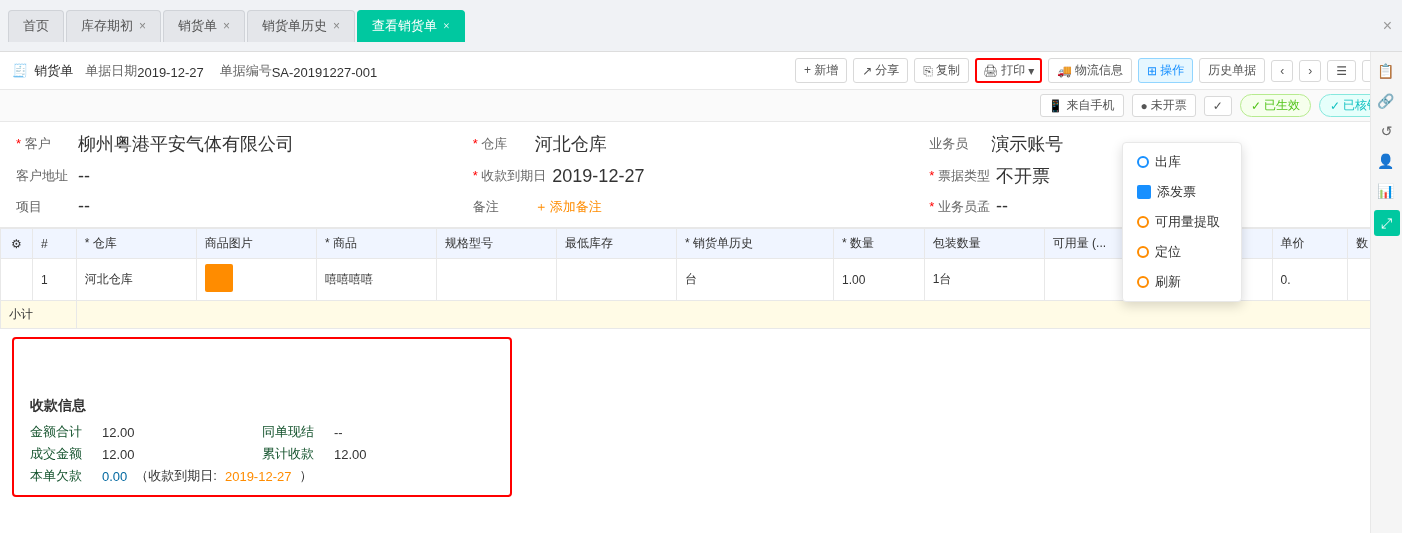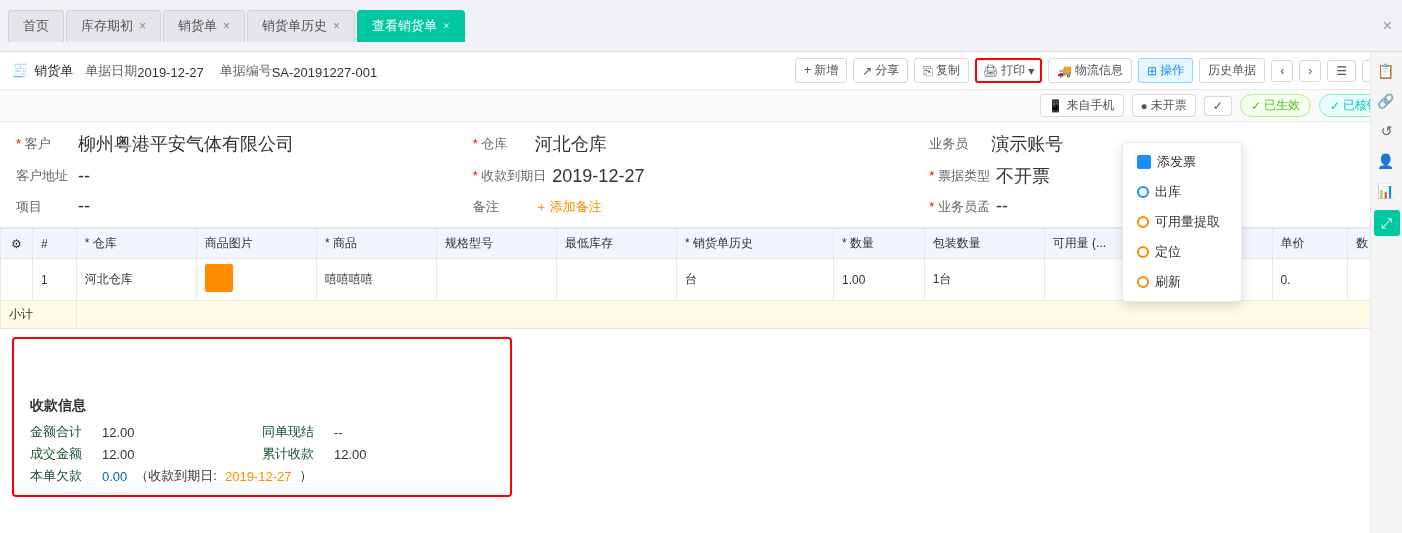--- a/index.html
+++ b/index.html
@@ -338,26 +338,26 @@
         <span class="payment-value">（收款到期日:</span>
         <span class="payment-value orange-date">2019-12-27</span>
         <span class="payment-value">）</span>
       </div>
     </div>
   </div>
 
   
   <div class="dropdown-menu">
     <div class="dropdown-item">
+      <span class="dropdown-icon-circle"></span>
+      <span>出库</span>
+    </div>
+    <div class="dropdown-item">
       <span class="dropdown-icon-sq"></span>
       <span>添发票</span>
-    </div>
-    <div class="dropdown-item">
-      <span class="dropdown-icon-circle"></span>
-      <span>出库</span>
     </div>
     <div class="dropdown-item">
       <span class="dropdown-icon-circle orange"></span>
       <span>可用量提取</span>
     </div>
     <div class="dropdown-item">
       <span class="dropdown-icon-circle orange"></span>
       <span>定位</span>
     </div>
     <div class="dropdown-item">

